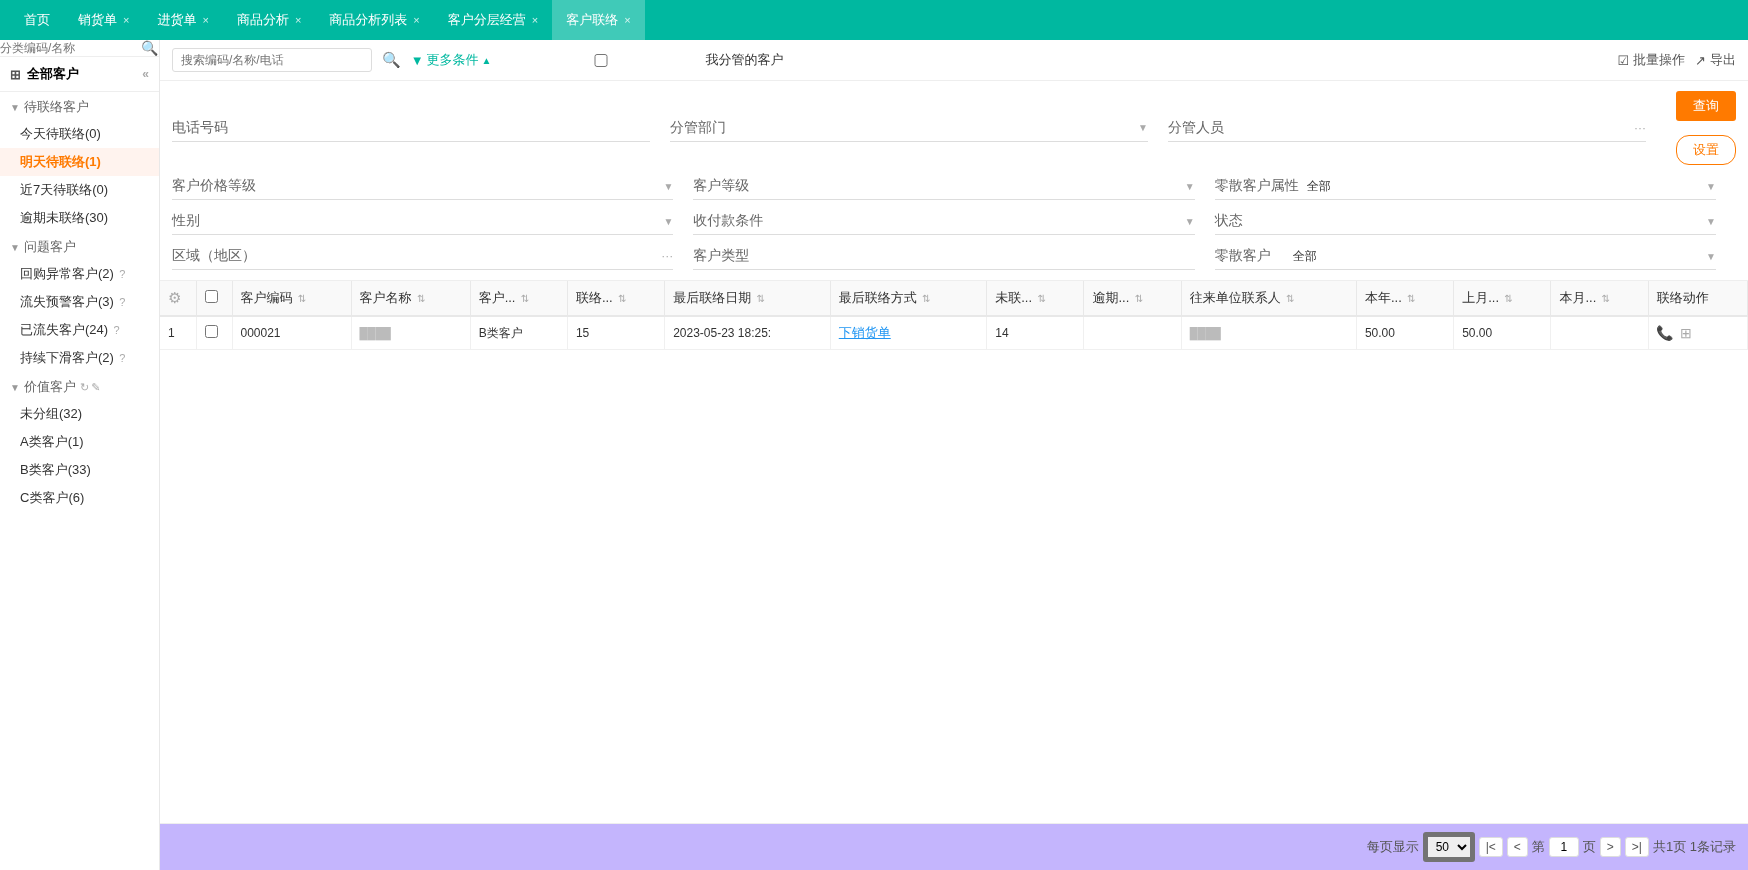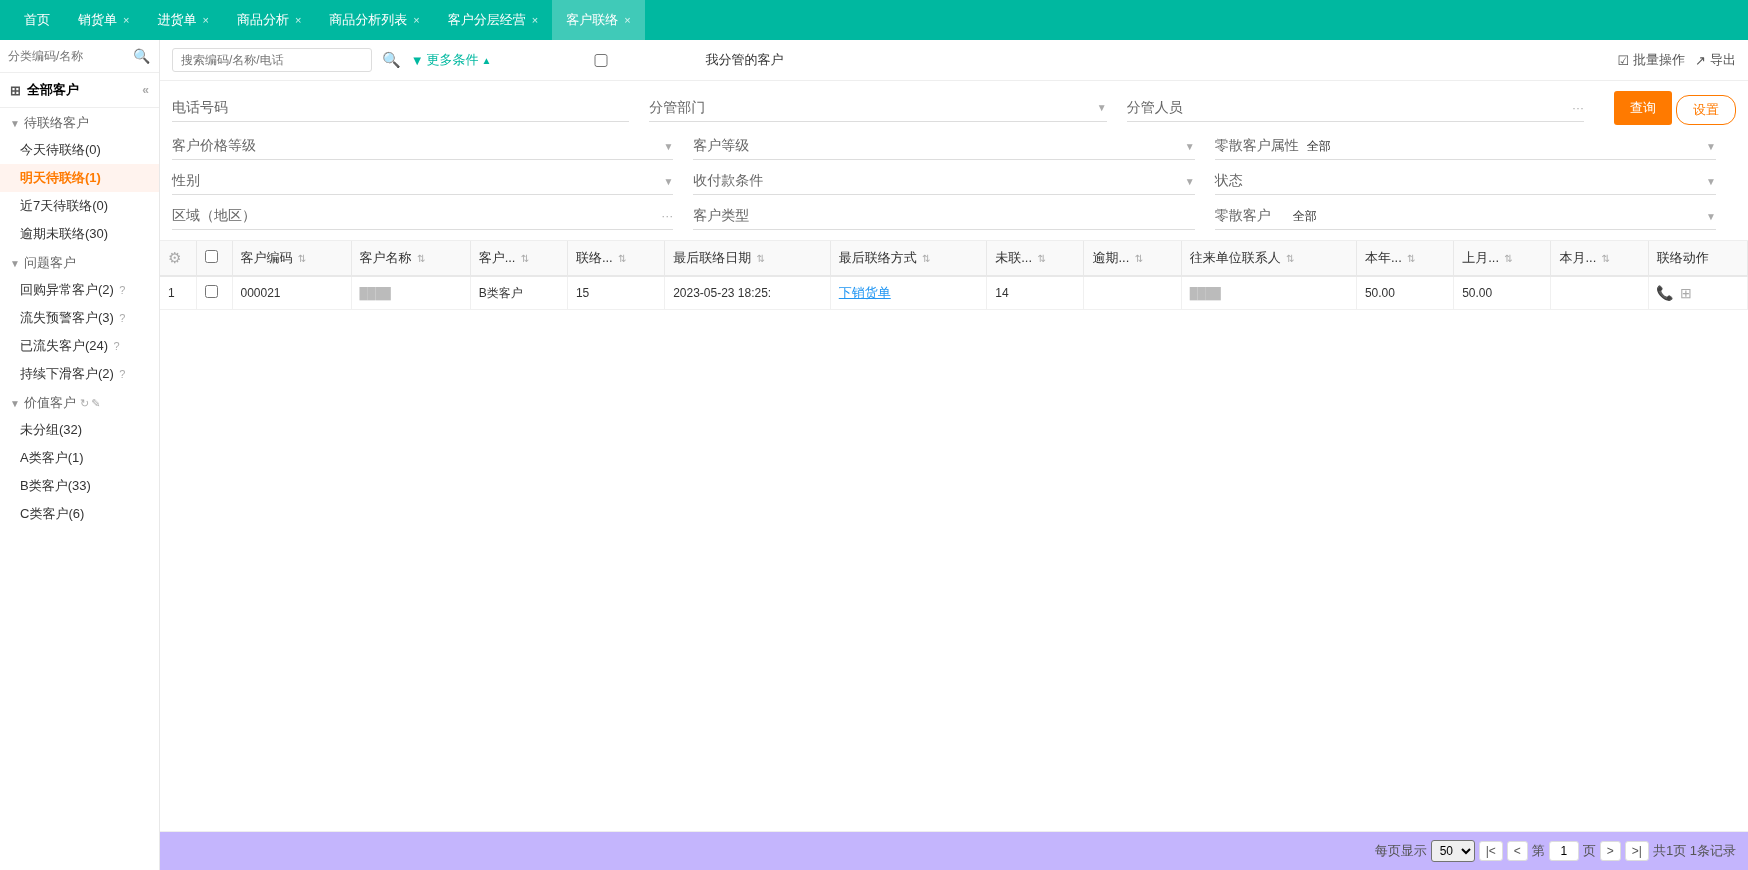--- a/index.html
+++ b/index.html
@@ -37,21 +37,20 @@
     .sidebar {
       width: 160px;
       background: white;
       border-right: 1px solid #e8e8e8;
       overflow-y: auto;
       flex-shrink: 0;
     }
     .sidebar-search {
       display: flex;
       align-items: center;
-      padding: 8px;
       border-bottom: 1px solid #eee;
     }
     .sidebar-search input {
       border: none;
       outline: none;
       font-size: 12px;
       color: #999;
       width: 100%;
     }
     .sidebar-search .search-icon { color: #aaa; font-size: 14px; cursor: pointer; }
@@ -202,22 +201,22 @@
       color: #ff7a00;
       border: 1px solid #ff7a00;
       border-radius: 13px;
       padding: 5px 16px;
       cursor: pointer;
       font-size: 13px;
       margin-top: 4px;
     }
     .query-area {
       display: flex;
-      flex-direction: row;
-      gap: 4px;
+      flex-direction: column;
+      gap: 10px;
       padding-left: 10px;
     }
 
     
     .table-area {
       flex: 1;
       overflow: auto;
       background: white;
     }
     table {
@@ -257,21 +256,21 @@
       border-top: 1px solid #eee;
       padding: 8px 12px;
       display: flex;
       align-items: center;
       justify-content: flex-end;
       gap: 4px;
       font-size: 12px;
       color: #555;
     }
     .footer select {
-      border: 1px solid #737373;
+      border: 5px solid #737373;
       border-radius: 3px;
       padding: 2px 4px;
       font-size: 12px;
     }
     .footer-nav-btn {
       border: 1px solid #ddd;
       background: white;
       border-radius: 3px;
       padding: 2px 6px;
       cursor: pointer;

